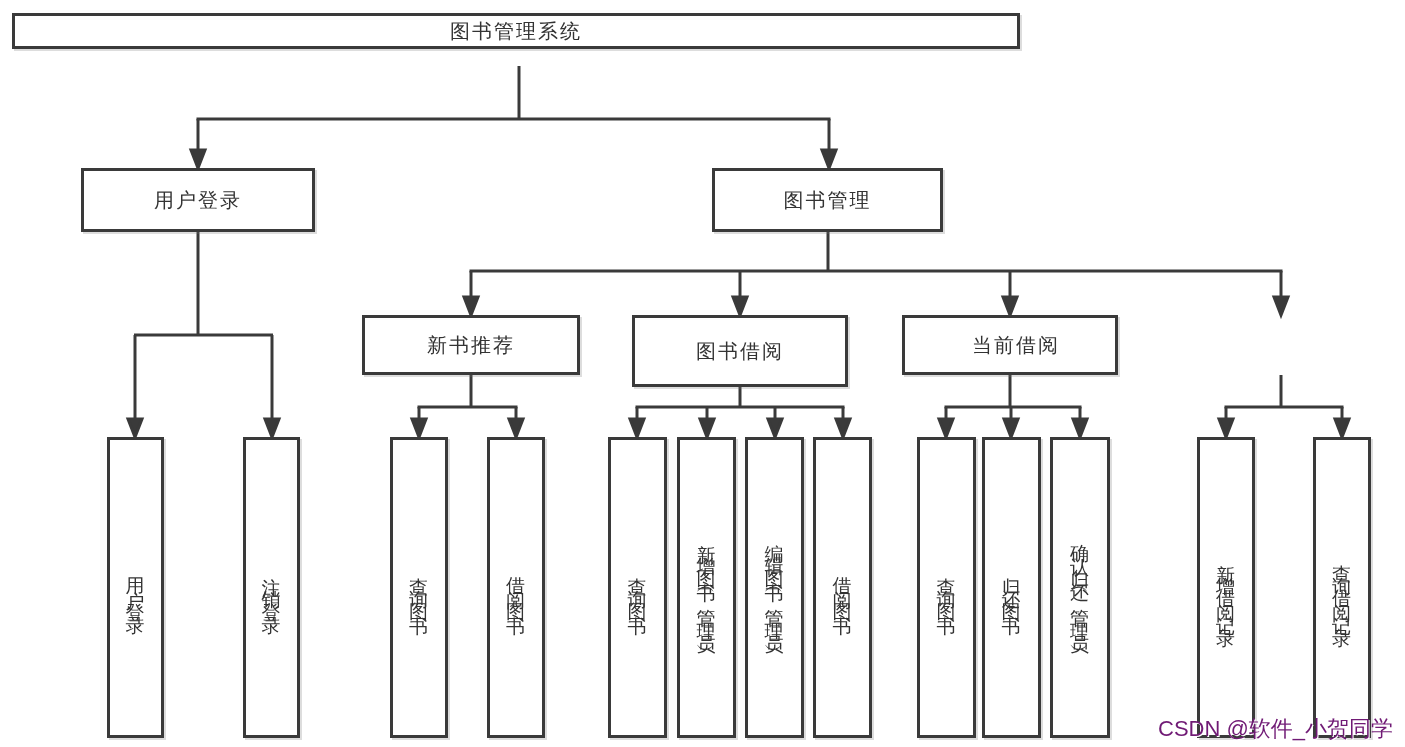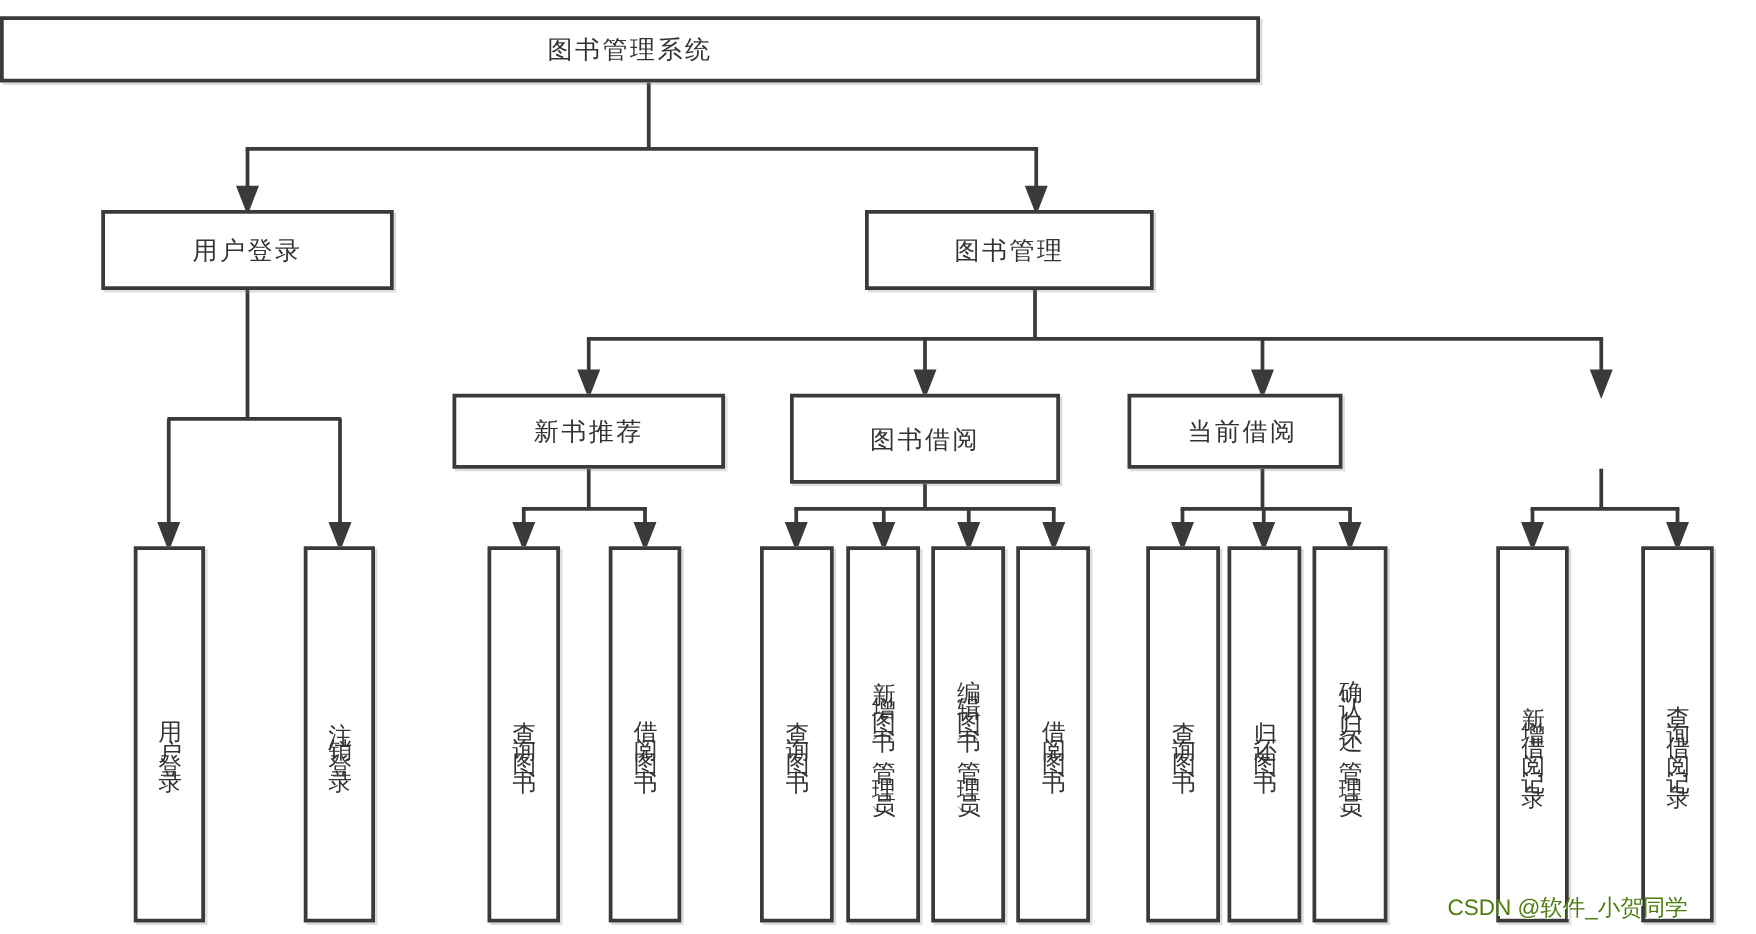--- a/index.html
+++ b/index.html
@@ -42,22 +42,22 @@
     text-orientation: mixed;
     font-size: 19px;
     line-height: 1;
     letter-spacing: 13px;
     white-space: nowrap;
   }
   .watermark {
     position: absolute;
     left: 1158px;
     top: 714px;
-    font-size: 18px;
-    color: #4d7c0f;
+    font-size: 22px;
+    color: #701a75;
     text-shadow: 1px 1px 0 #ffffff;
     white-space: nowrap;
     z-index: 5;
   }
 </style>
 </head>
 <body>
 
 <div id="canvas">
 
@@ -132,38 +132,38 @@
         <line x1="1281" y1="375" x2="1281" y2="407"></line>
         <line x1="1224.5" y1="407" x2="1343.5" y2="407"></line>
         <line x1="1226" y1="407" x2="1226" y2="420"></line>
         <polygon points="1219,419 1233,419 1226,437"></polygon>
         <line x1="1342" y1="407" x2="1342" y2="420"></line>
         <polygon points="1335,419 1349,419 1342,437"></polygon>
       </g>
     </g>
   </svg>
 
-  <div class="node" style="left:0; top:13px; width:1008px; height:53px;">
+  <div class="node" style="left:12px; top:13px; width:1008px; height:36px;">
     <span class="h-label">图书管理系统</span>
   </div>
 
   <div class="node" style="left:81px; top:168px; width:234px; height:64px;">
     <span class="h-label">用户登录</span>
   </div>
-  <div class="node" style="left:692px; top:168px; width:231px; height:64px;">
+  <div class="node" style="left:712px; top:168px; width:231px; height:64px;">
     <span class="h-label">图书管理</span>
   </div>
 
   <div class="node" style="left:362px; top:315px; width:218px; height:60px;">
     <span class="h-label">新书推荐</span>
   </div>
   <div class="node" style="left:632px; top:315px; width:216px; height:72px;">
     <span class="h-label">图书借阅</span>
   </div>
-  <div class="node" style="left:902px; top:315px; width:172px; height:60px;padding-left:12px;">
+  <div class="node" style="left:902px; top:315px; width:216px; height:60px;padding-left:12px;">
     <span class="h-label">当前借阅</span>
   </div>
 
   <div class="node v-node" style="left:107px; top:437px; width:57px; height:301px;">
     <span class="v-label">用户登录</span>
   </div>
   <div class="node v-node" style="left:243px; top:437px; width:57px; height:301px;">
     <span class="v-label">注销登录</span>
   </div>
 

